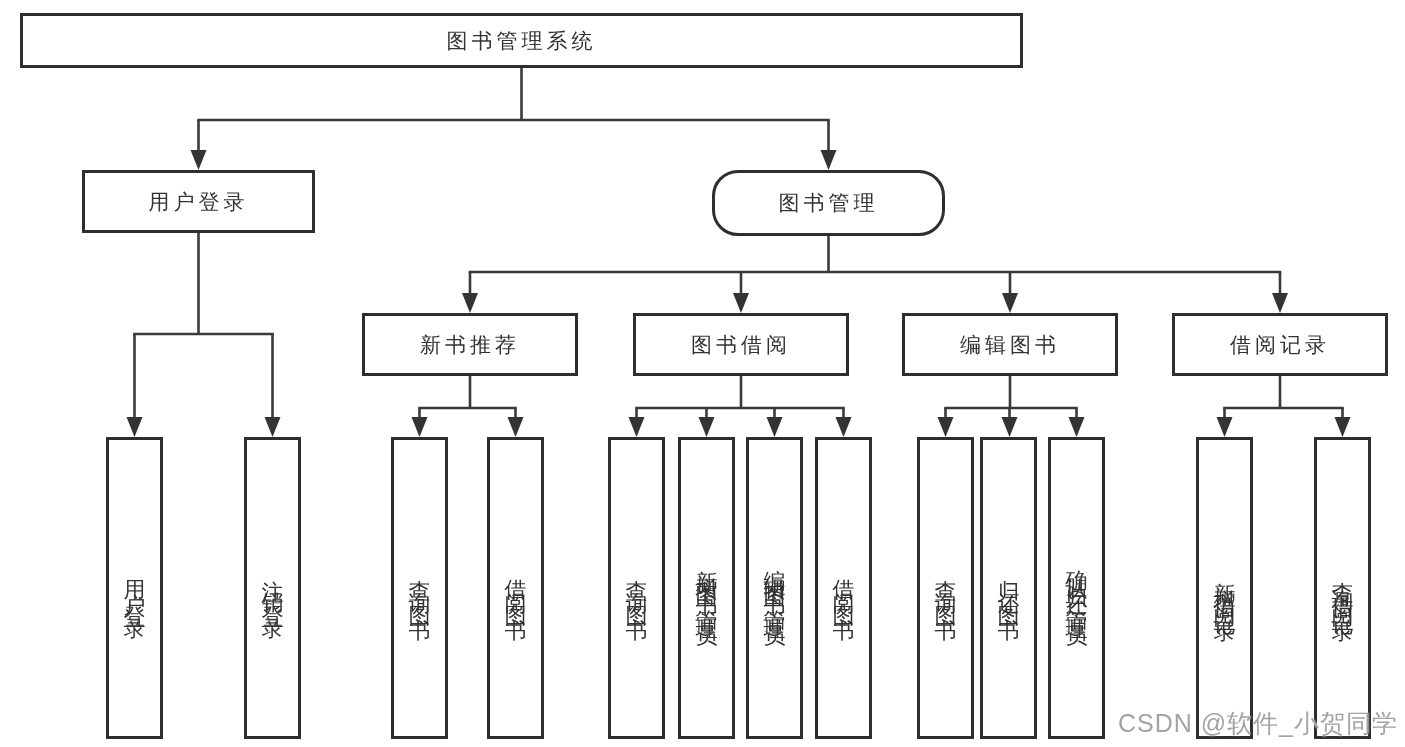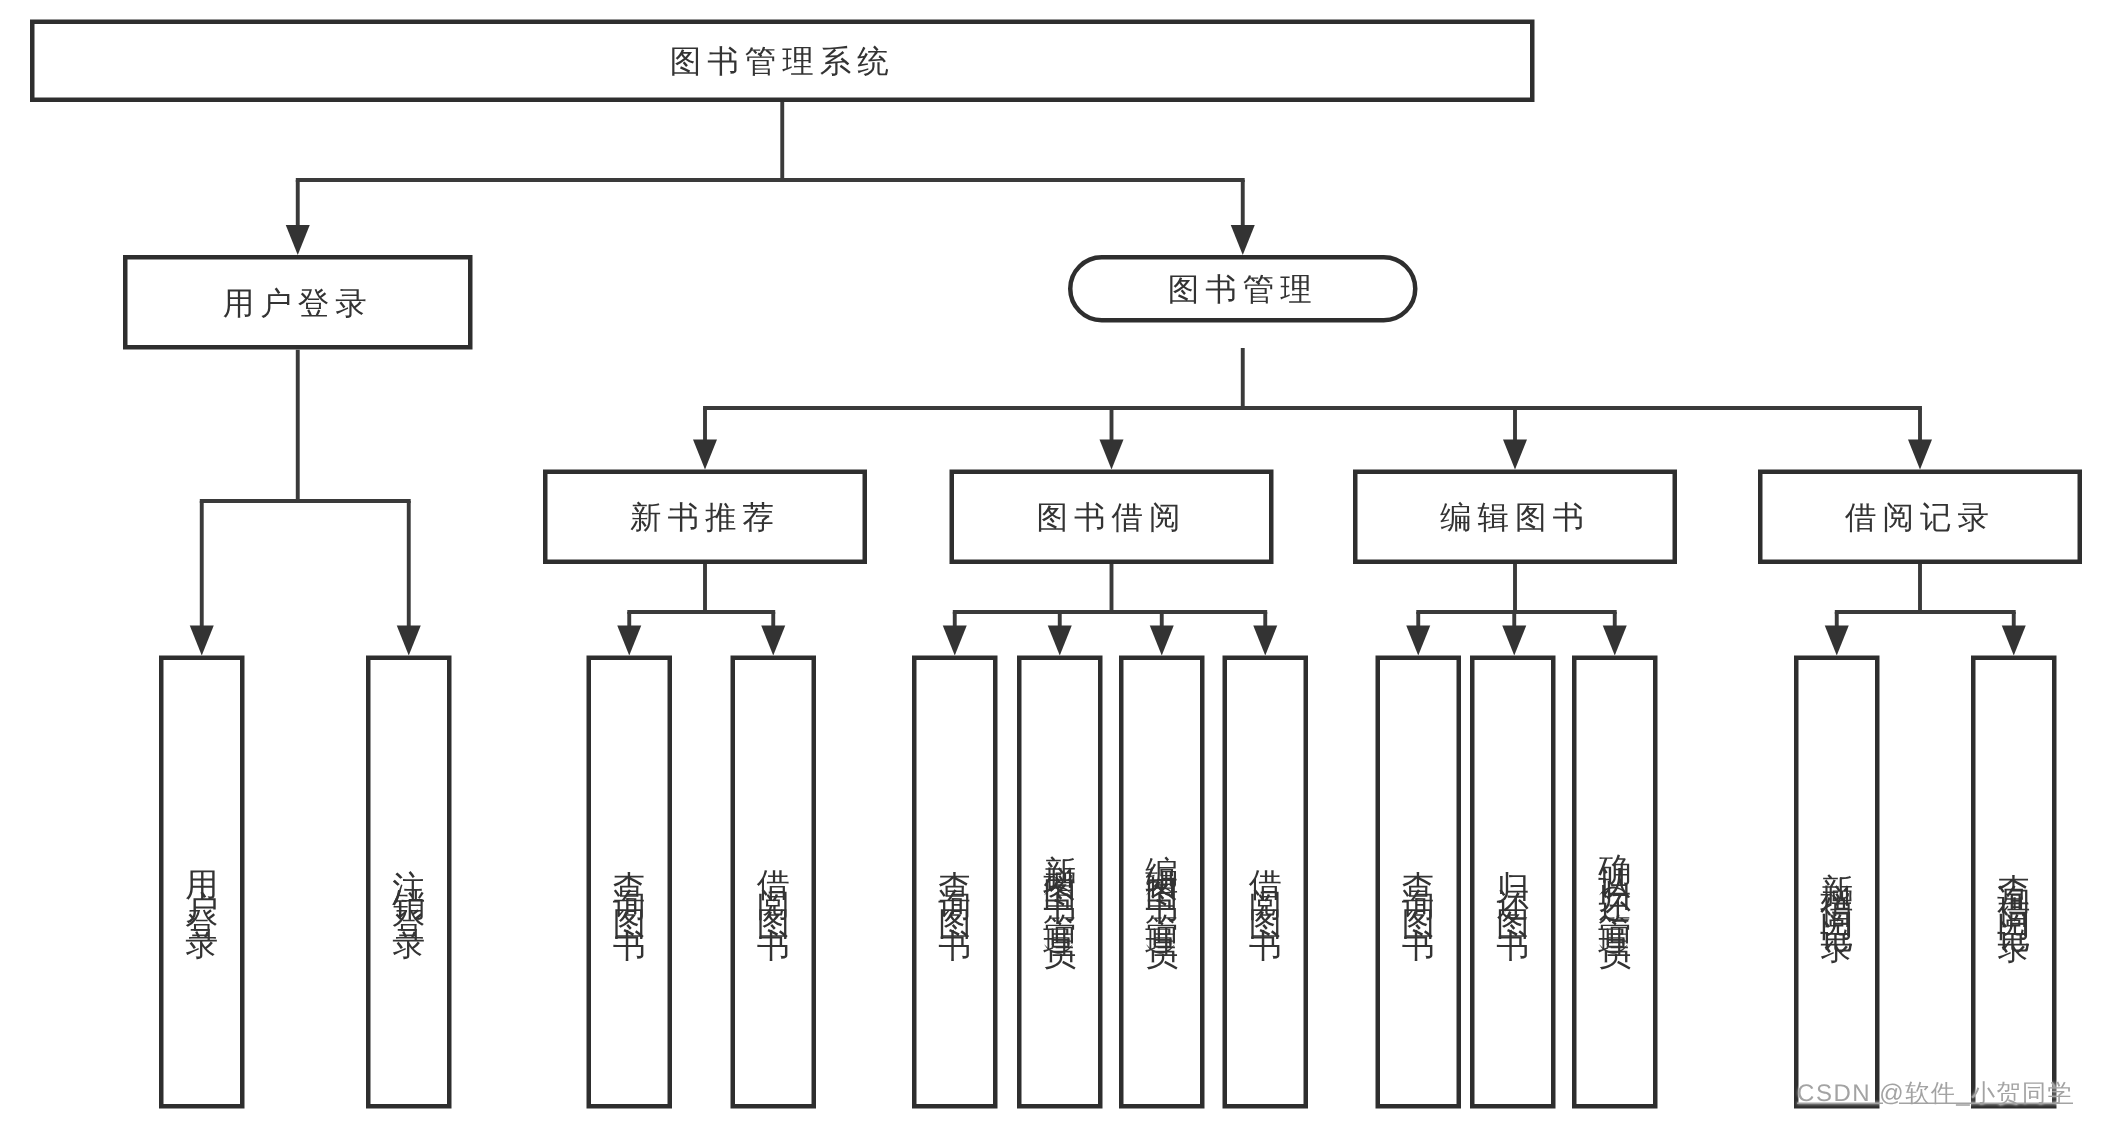--- a/index.html
+++ b/index.html
@@ -51,29 +51,28 @@
     text-orientation: mixed;
     font-size: 22px;
     line-height: 1;
     color: #333333;
     white-space: nowrap;
   }
   .node.v span.ls-wide { letter-spacing: 13px; }
   .node.v span.ls-mid  { letter-spacing: 8px; }
   .watermark {
     position: absolute;
-    right: 23px;
+    right: 7px;
     bottom: 7px;
     z-index: 3;
-    font-size: 16px;
+    font-size: 25px;
     letter-spacing: 1px;
     color: #a3a3a3;
     text-shadow: 0 0 2px #ffffff;
     white-space: nowrap;
-    text-decoration: underline;
   }
 </style>
 </head>
 <body>
 
 <div class="stage">
 
   <svg class="connectors" width="1405" height="747" viewBox="0 0 1405 747">
 
     <g>
@@ -150,21 +149,21 @@
     </g>
   </svg>
 
   <div class="node h" style="left:20px; top:13px; width:1003px; height:55px;">
     <span>图书管理系统</span>
   </div>
 
   <div class="node h" style="left:82px; top:170px; width:233px; height:63px;">
     <span>用户登录</span>
   </div>
-  <div class="node h" style="left:712px; top:170px; width:233px; height:45px;border-radius:26px;">
+  <div class="node h" style="left:712px; top:170px; width:233px; height:66px;border-radius:26px;">
     <span>图书管理</span>
   </div>
 
   <div class="node h" style="left:362px; top:313px; width:216px; height:63px;">
     <span>新书推荐</span>
   </div>
   <div class="node h" style="left:633px; top:313px; width:216px; height:63px;">
     <span>图书借阅</span>
   </div>
   <div class="node h" style="left:902px; top:313px; width:216px; height:63px;">

